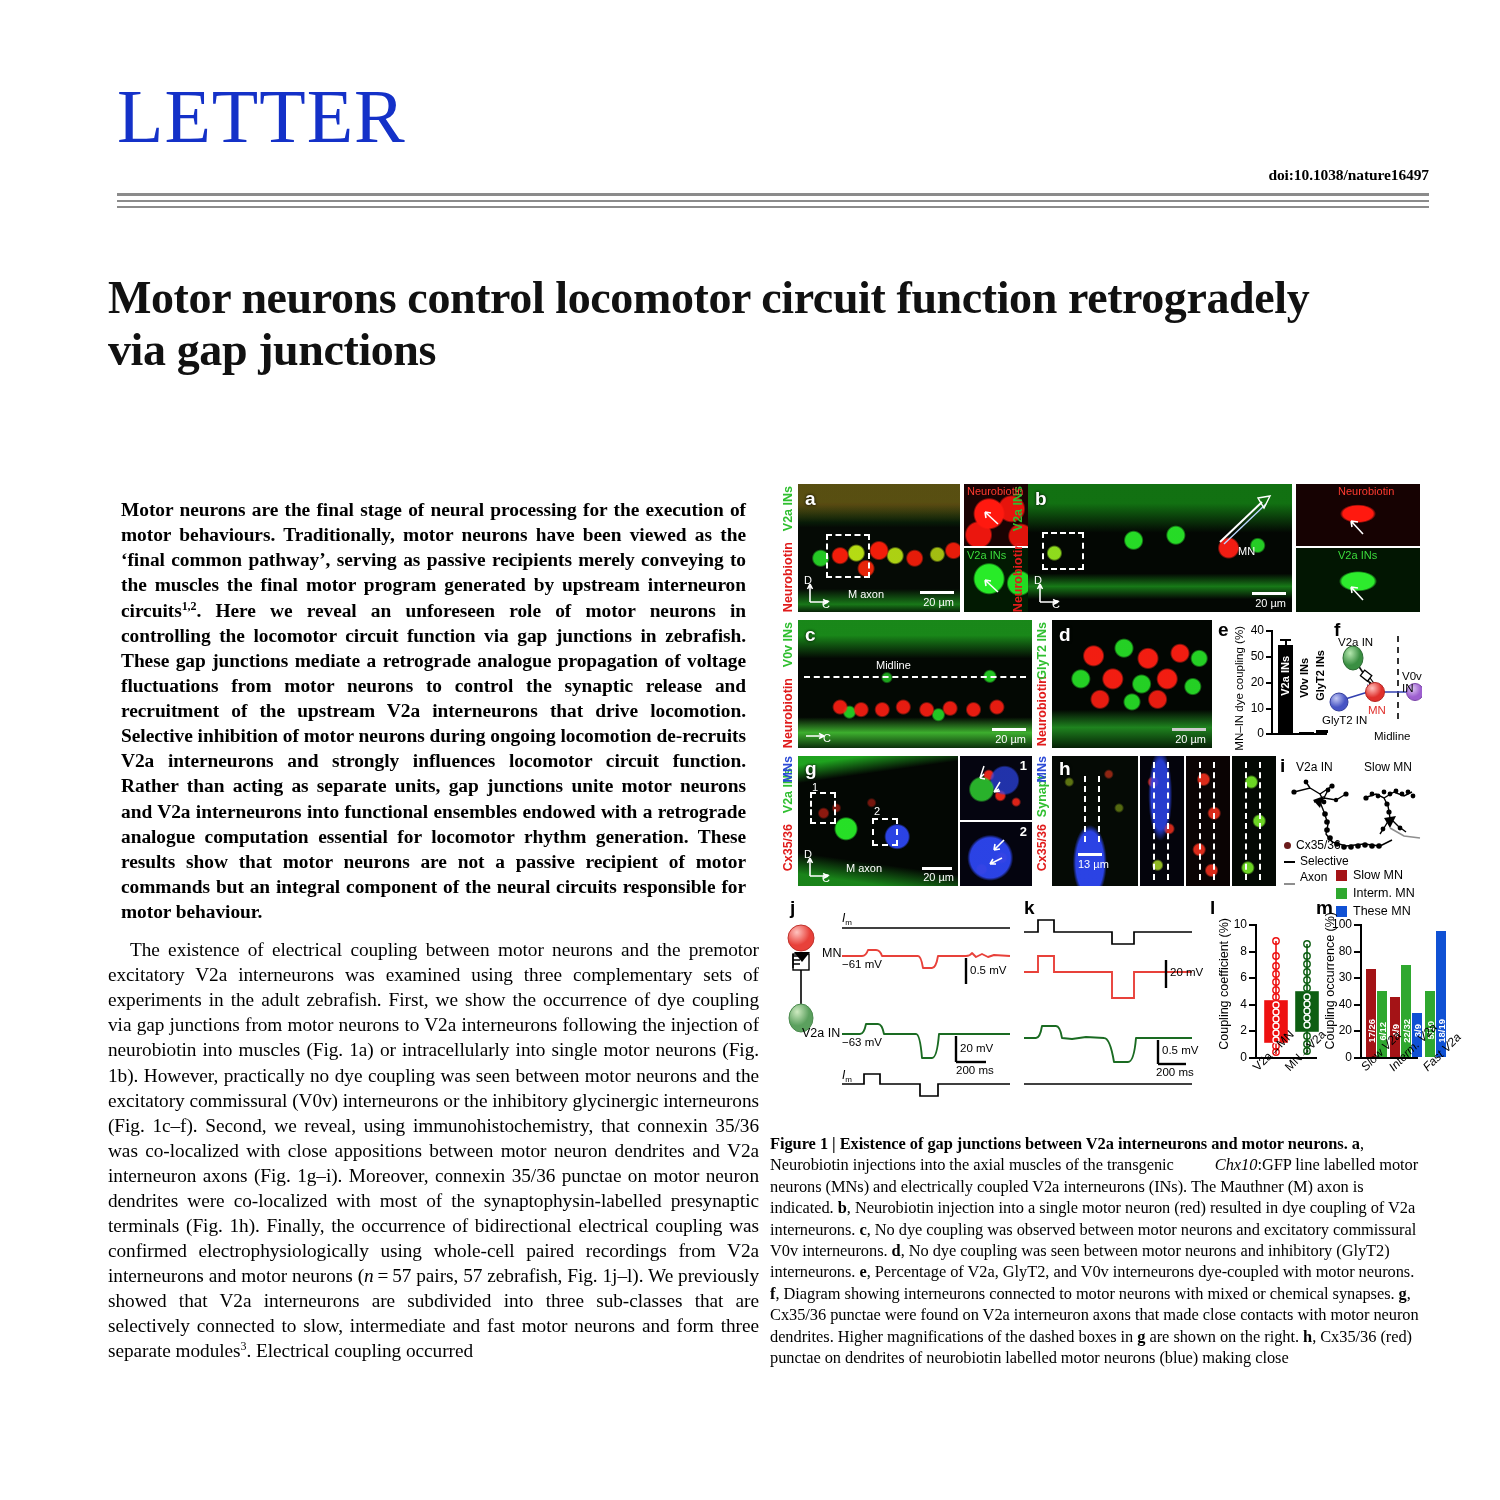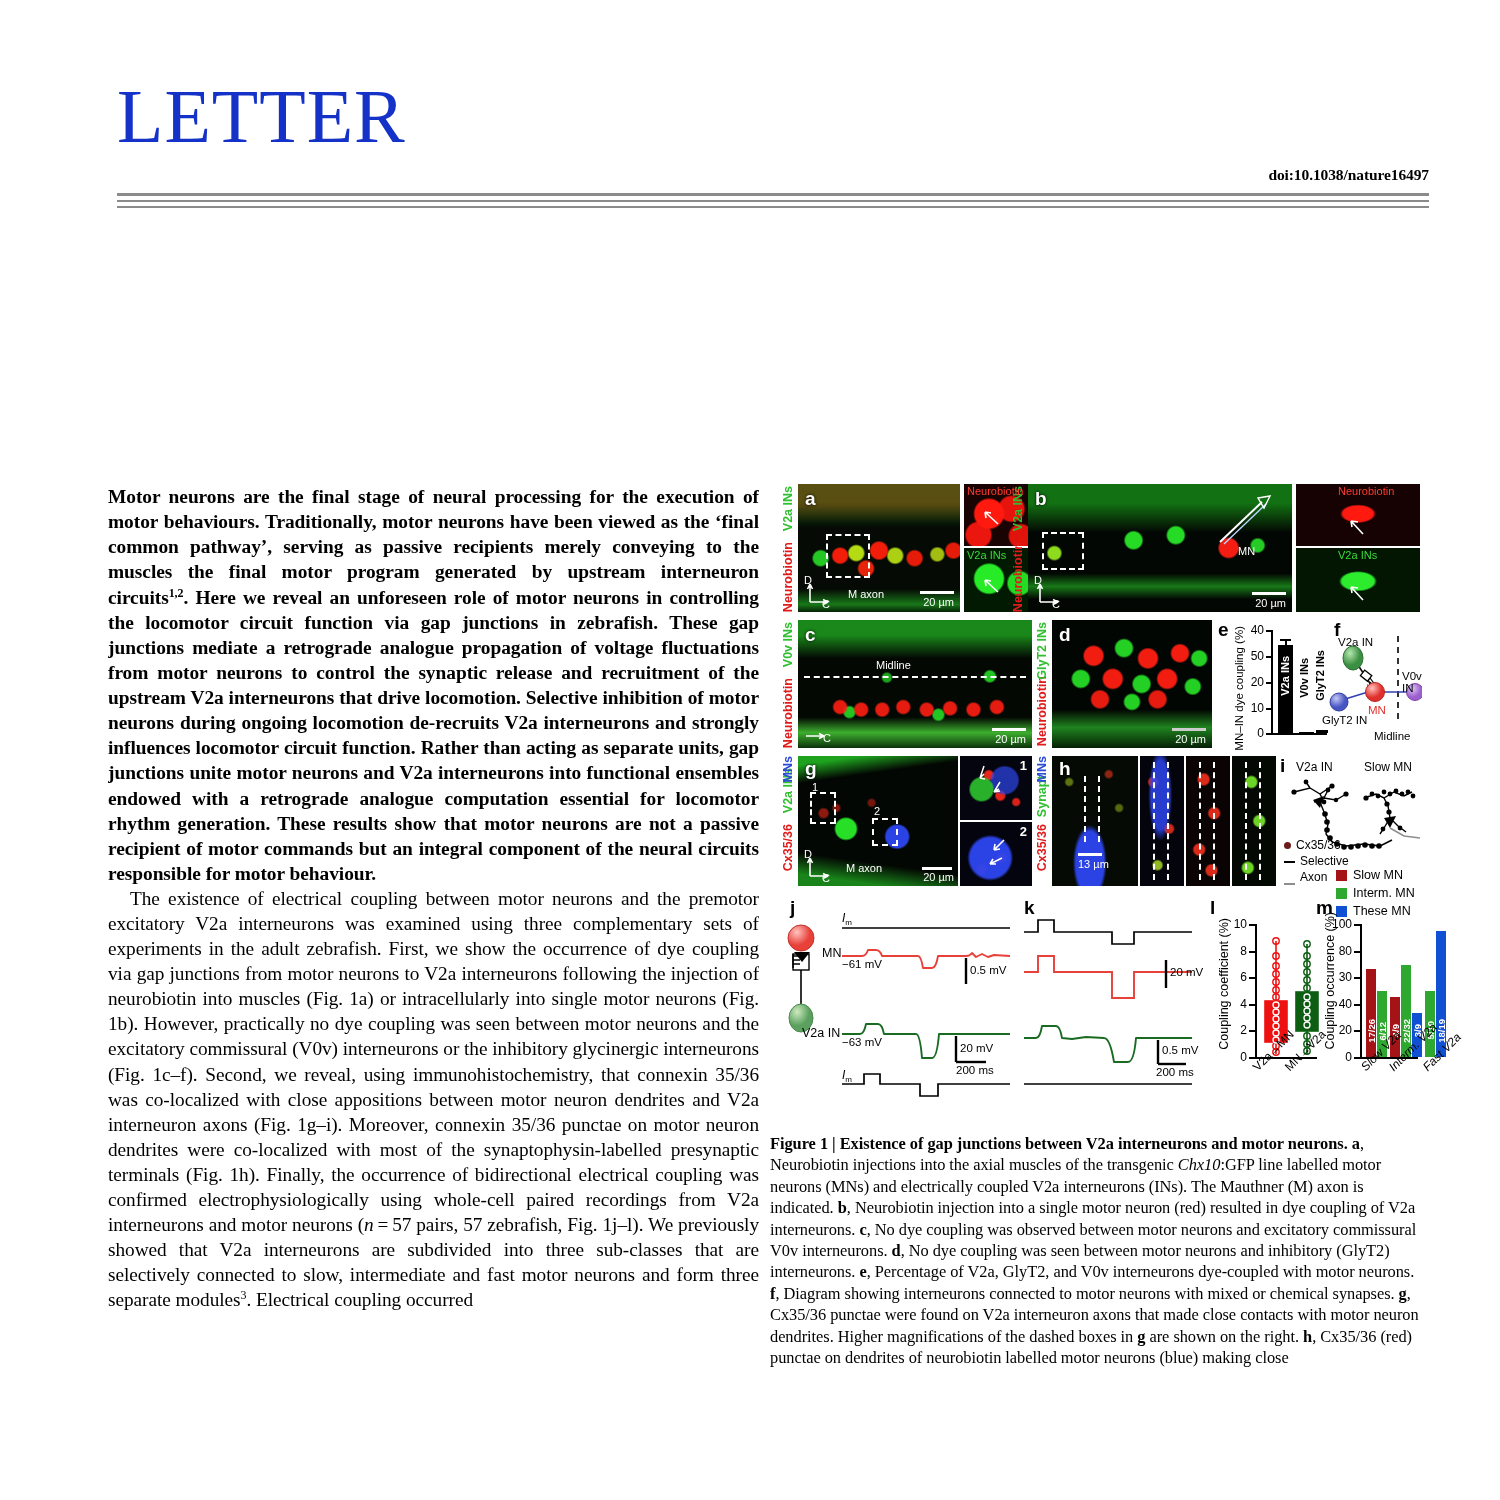--- a/index.html
+++ b/index.html
@@ -46,21 +46,21 @@
   #authors sup { font-size:11px; vertical-align:super; }
 
   
   #left-col {
     position:absolute; left:108px; top:484px;
     width:651px; height:1016px; overflow:hidden;
   }
   .abstract {
     font-family:"Liberation Serif", serif;
     font-size:19.4px; font-weight:bold; line-height:1.295;
-    text-align:justify; margin:0; color:#000;
+    text-align:justify; margin:13px; color:#000;
     letter-spacing:-0.05px;
   }
   .abstract sup { font-size:12px; font-weight:bold; }
   .bodytext {
     font-family:"Liberation Serif", serif;
     font-size:19.3px; line-height:1.3; text-align:justify;
     margin:0; text-indent:22px; color:#000;
     letter-spacing:-0.05px;
   }
   .bodytext i { font-style:italic; }
@@ -71,21 +71,21 @@
   #figure { position:relative; width:652px; height:638px; background:#fff; }
 
   
   #caption {
     position:absolute; left:770px; top:1133px; width:652px;
     font-family:"Liberation Serif", serif;
     font-size:16.4px; line-height:1.305; text-align:left; color:#000;
     letter-spacing:-0.05px;
   }
   #caption b { font-weight:bold; }
-  #caption i { font-style:italic; }
+  #caption i { font-style:italic;margin-left:37px; }
 
   
   .panel { position:absolute; background:#000; overflow:hidden; }
   .panel-letter {
     position:absolute; color:#fff; font-family:"Liberation Sans", sans-serif;
     font-weight:bold; font-size:19px; z-index:30; line-height:1;
     text-shadow:0 0 3px #000;
   }
   .fig-letter-dark {
     position:absolute; color:#000; font-family:"Liberation Sans", sans-serif;
@@ -134,20 +134,21 @@
   <div id="letter-word">LETTER</div>
   <div id="doi">doi:10.1038/nature16497</div>
   <div id="rule-group">
     <div class="r r1"></div>
       <div class="r r2"></div>
       <div class="r r3"></div>
   </div>
 </div>
 
 <div id="title-block">
+  <h1 id="paper-title">Motor neurons control locomotor circuit function retrogradely via gap junctions</h1>
 </div>
 
 <div id="left-col">
   <p class="abstract">Motor neurons are the final stage of neural processing for the execution of motor behaviours. Traditionally, motor neurons have been viewed as the ‘final common pathway’, serving as passive recipients merely conveying to the muscles the final motor program generated by upstream interneuron circuits<sup>1,2</sup>. Here we reveal an unforeseen role of motor neurons in controlling the locomotor circuit function via gap junctions in zebrafish. These gap junctions mediate a retrograde analogue propagation of voltage fluctuations from motor neurons to control the synaptic release and recruitment of the upstream V2a interneurons that drive locomotion. Selective inhibition of motor neurons during ongoing locomotion de-recruits V2a interneurons and strongly influences locomotor circuit function. Rather than acting as separate units, gap junctions unite motor neurons and V2a interneurons into functional ensembles endowed with a retrograde analogue computation essential for locomotor rhythm generation. These results show that motor neurons are not a passive recipient of motor commands but an integral component of the neural circuits responsible for motor behaviour.</p>
   <p class="bodytext">The existence of electrical coupling between motor neurons and the premotor excitatory V2a interneurons was examined using three complementary sets of experiments in the adult zebrafish. First, we show the occurrence of dye coupling via gap junctions from motor neurons to V2a interneurons following the injection of neurobiotin into muscles (Fig. 1a) or intracellularly into single motor neurons (Fig. 1b). However, practically no dye coupling was seen between motor neurons and the excitatory commissural (V0v) interneurons or the inhibitory glycinergic interneurons (Fig. 1c–f). Second, we reveal, using immunohistochemistry, that connexin 35/36 was co-localized with close appositions between motor neuron dendrites and V2a interneuron axons (Fig. 1g–i). Moreover, connexin 35/36 punctae on motor neuron dendrites were co-localized with most of the synaptophysin-labelled presynaptic terminals (Fig. 1h). Finally, the occurrence of bidirectional electrical coupling was confirmed electrophysiologically using whole-cell paired recordings from V2a interneurons and motor neurons (<i>n</i> = 57 pairs, 57 zebrafish, Fig. 1j–l). We previously showed that V2a interneurons are subdivided into three sub-classes that are selectively connected to slow, intermediate and fast motor neurons and form three separate modules<sup>3</sup>. Electrical coupling occurred</p>
 </div>
 
 <div id="right-col">
 <div id="figure">
 

